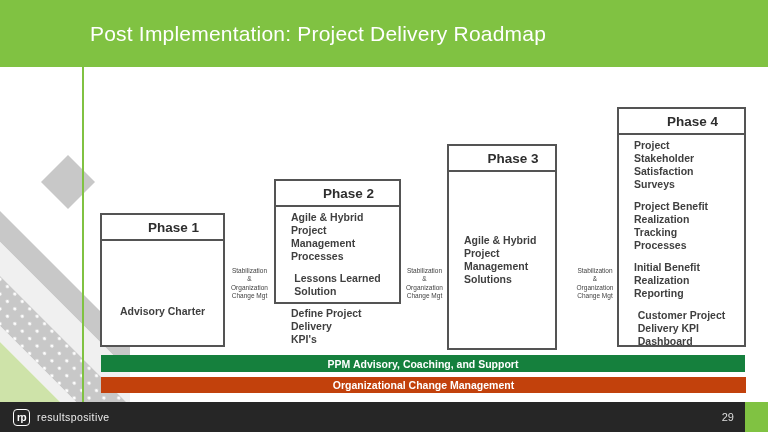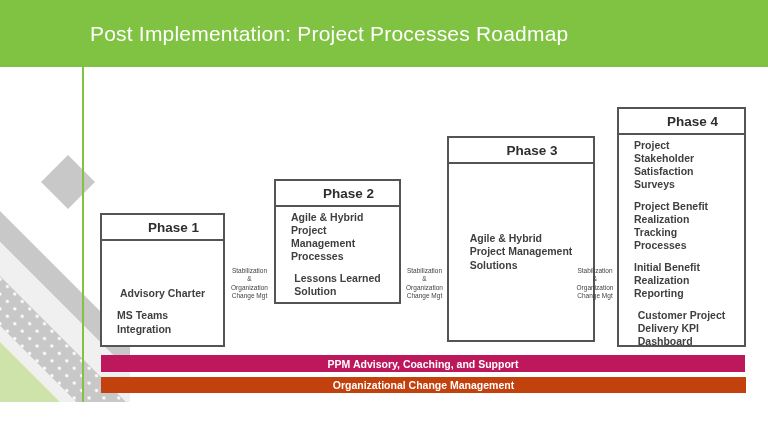--- a/index.html
+++ b/index.html
@@ -19,42 +19,42 @@
            background:#80C242; z-index:2; }
 
   
   .deco { position:absolute; left:0; top:67px; z-index:1; }
 
   
   .phase { position:absolute; background:#ffffff; border:2px solid #545454;
            z-index:3; display:flex; flex-direction:column; box-sizing:border-box; }
   .phase1 { left:100px; top:213px; width:125px; height:134px;gap:37px; }
   .phase2 { left:274px; top:179px; width:127px; height:125px; }
-  .phase3 { left:447px; top:136px; width:148px; height:206px; }
+  .phase3 { left:447px; top:144px; width:110px; height:206px; }
   .phase4 { left:617px; top:107px; width:129px; height:240px; }
   .phase-hd { flex:0 0 24px; border-bottom:2px solid #545454;
               display:flex; align-items:center; justify-content:center;
               font-size:13.5px; font-weight:bold; color:#2e2e2e;padding-left:22px; }
   .phase-bd { flex:1; display:flex; flex-direction:column; justify-content:center;
               align-items:center; gap:9px; padding:4px 15px;
               font-size:10.5px; font-weight:600; color:#3f3f3f;
               line-height:1.24; text-align:left; }
   .pitem { white-space:pre-line; }
 
   
   .conn { position:absolute; top:267px; z-index:3; font-size:6.5px; line-height:1.3;
           color:#3f3f3f; text-align:center; white-space:pre-line; }
   .conn1 { left:226px; width:47px; }
   .conn2 { left:402px; width:45px; }
   .conn3 { left:573px; width:44px; }
 
   
   .bar { position:absolute; z-index:4; display:flex; align-items:center;
          justify-content:center; color:#ffffff; font-weight:bold; font-size:10.5px; }
-  .bar-green { left:101px; top:355px; width:644px; height:17px; background:#be185d; }
+  .bar-green { left:101px; top:355px; width:644px; height:17px; background:#15803d; }
   .bar-dark  { left:101px; top:377px; width:645px; height:16px; background:#c2410c; }
 
   
   .ftr { position:absolute; left:0; bottom:0; width:768px; height:30px;
          background:#262626; display:flex; align-items:center; z-index:6; }
   .logo { width:17px; height:17px; border:1.5px solid #ffffff; border-radius:4px;
           margin-left:13px; display:flex; align-items:center; justify-content:center;
           color:#ffffff; font-size:10px; font-weight:bold; letter-spacing:-0.5px;
           box-sizing:border-box; }
   .brand { color:#ebebeb; font-size:10.5px; margin-left:7px; letter-spacing:0.4px; }
@@ -62,21 +62,21 @@
              align-items:center; color:#dddddd; font-size:11px; }
   .ftr-accent { position:absolute; right:0; top:0; width:23px; height:30px;
                 background:#80C242; }
 </style>
 </head>
 <body>
 
 <div class="slide">
 
   <header class="hdr">
-    <h1>Post Implementation: Project Processes Roadmap</h1>
+    <h1>Post Implementation: Project Delivery Roadmap</h1>
   </header>
 
   <svg class="deco" width="130" height="335" viewBox="0 0 130 335">
     <defs>
       <pattern id="dots" width="10.5" height="10.5" patternUnits="userSpaceOnUse" patternTransform="rotate(45)">
         <circle cx="3" cy="3" r="1.6" fill="#ffffff"></circle>
       </pattern>
     </defs>
     <polygon points="68,88 95,115 68,142 41,115" fill="#C8C8C8"></polygon>
     <polygon points="9,237.5 -13.5,260 -36,237.5 -13.5,215" fill="#2B2B2B"></polygon>
@@ -87,37 +87,38 @@
     <polygon points="0,259 130,389 130,405 0,275" fill="#F0F0F0"></polygon>
     <polygon points="0,275 130,405 130,470 0,340" fill="#CEE3A9"></polygon>
   </svg>
 
   <div class="vline"></div>
 
   <section class="phase phase1">
     <div class="phase-hd">Phase 1</div>
     <div class="phase-bd">
       <div class="pitem">Advisory Charter</div>
-      <div class="pitem">MS Teams Integration</div>
     </div>
   </section>
 
   <div class="conn conn1">Stabilization
 &amp;
 Organization
 Change Mgt</div>
 
   <section class="phase phase2">
     <div class="phase-hd">Phase 2</div>
     <div class="phase-bd">
       <div class="pitem">Agile &amp; Hybrid
 Project Management
 Processes</div>
       <div class="pitem">Lessons Learned
 Solution</div>
+      <div class="pitem">Define Project Delivery
+KPI's</div>
     </div>
   </section>
 
   <div class="conn conn2">Stabilization
 &amp;
 Organization
 Change Mgt</div>
 
   <section class="phase phase3">
     <div class="phase-hd">Phase 3</div>
@@ -151,14 +152,20 @@
     </div>
   </section>
 
   <div class="bar bar-green">
     <span>PPM Advisory, Coaching, and Support</span>
   </div>
   <div class="bar bar-dark">
     <span>Organizational Change Management</span>
   </div>
 
+  <footer class="ftr">
+    <div class="logo">rp</div>
+    <span class="brand">resultspositive</span>
+    <span class="pagenum">29</span>
+    <div class="ftr-accent"></div>
+  </footer>
 
 </div>
 
 </body></html>

